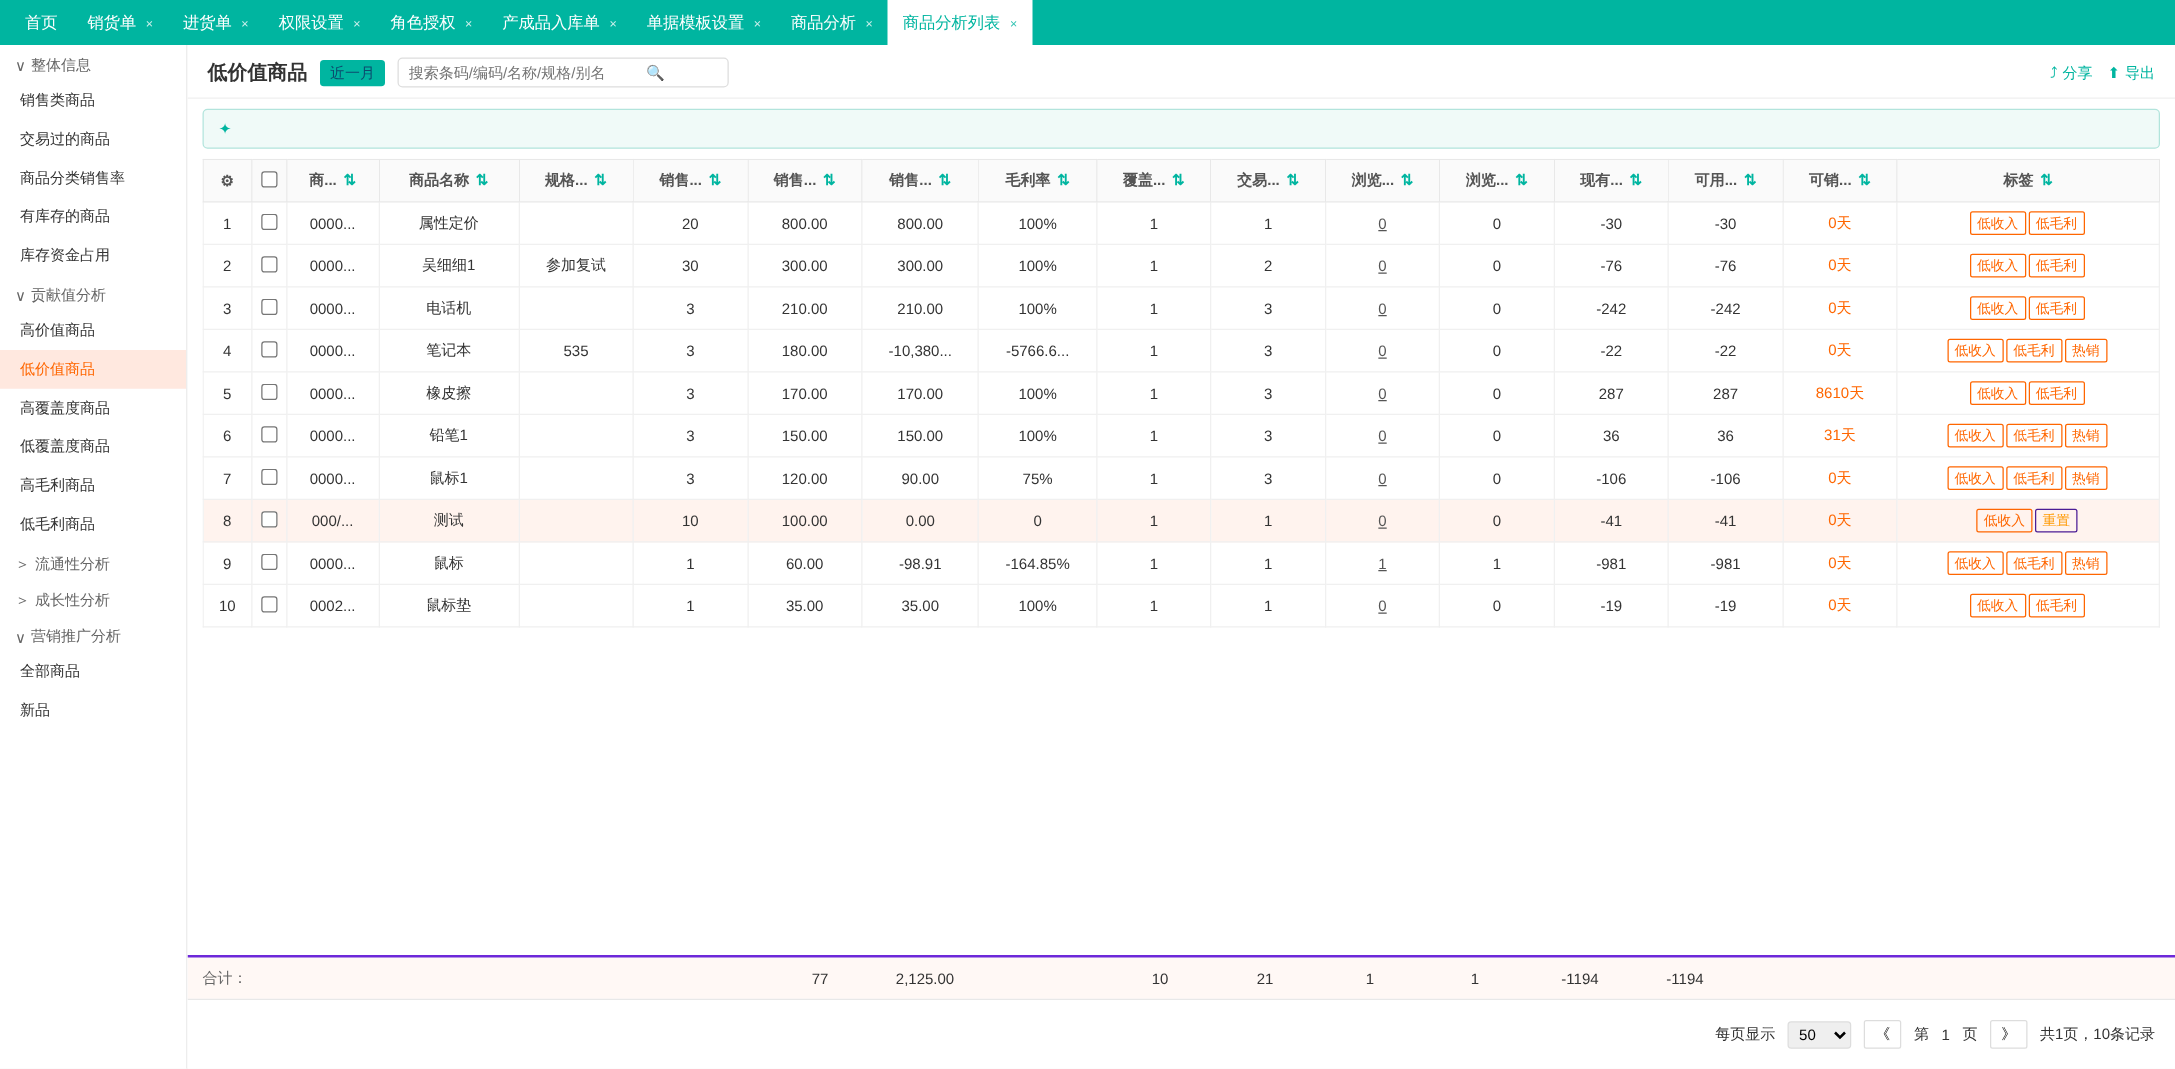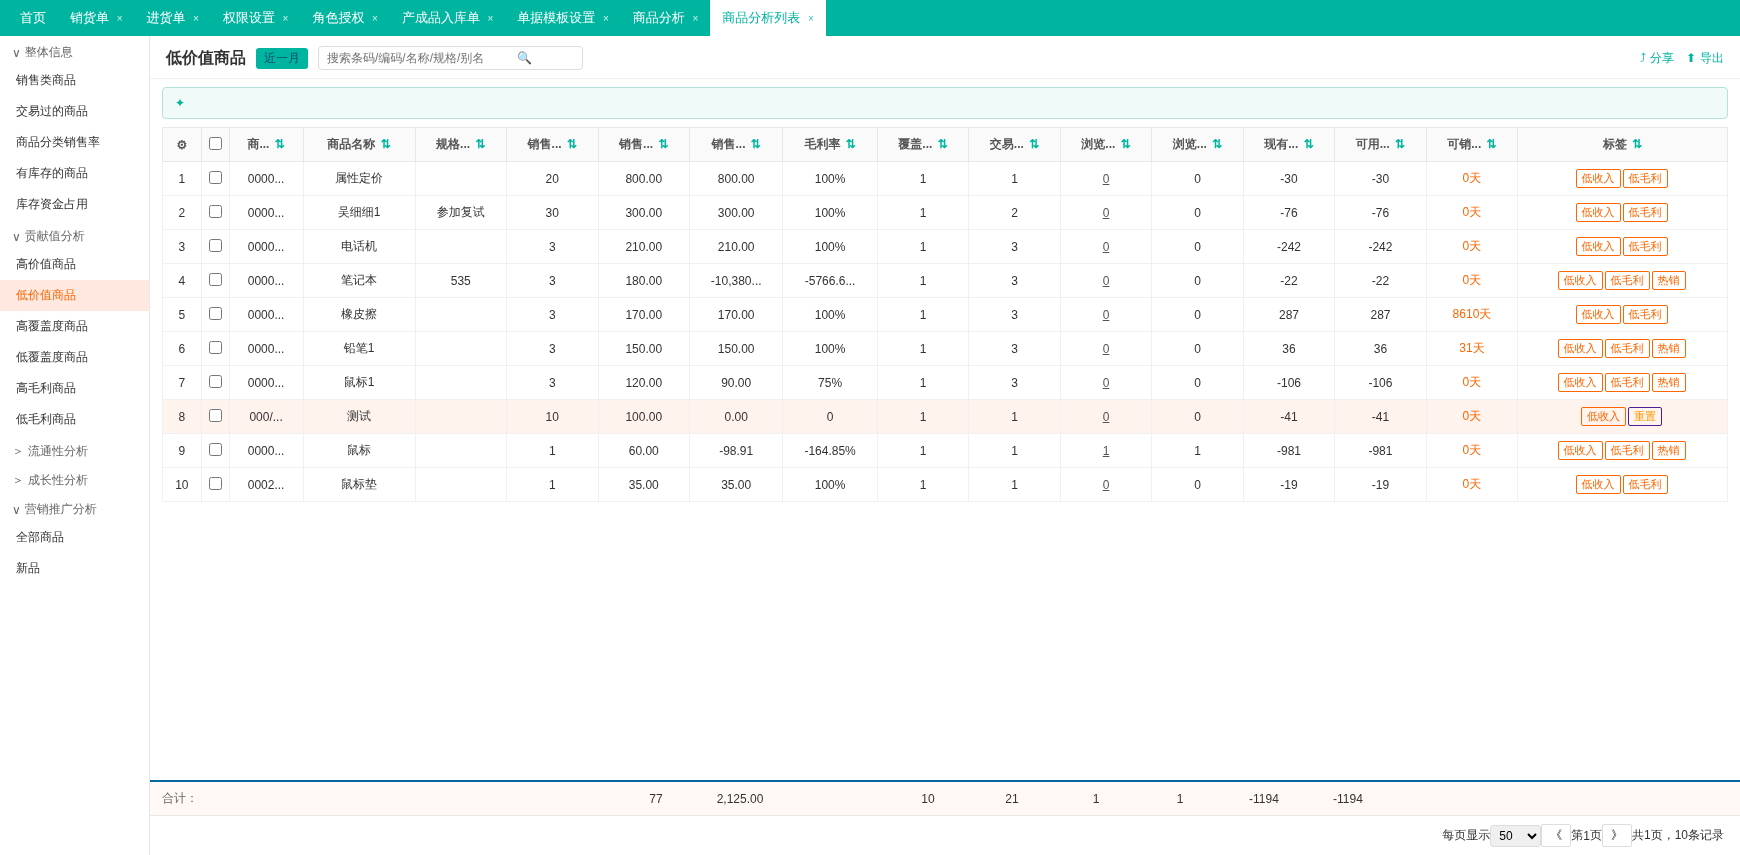--- a/index.html
+++ b/index.html
@@ -168,39 +168,40 @@
       border-radius: 2px;
       margin-right: 2px;
       font-size: 11px;
     }
     .tag-red { color: #ff6600; border: 1px solid #ff6600; }
     .tag-orange { color: #ff9900; border: 1px solid #4c1d95; }
     .underline { text-decoration: underline; color: #555; }
 
     
     .table-footer {
-      border-top: 2px solid #0369a1;
+      border-top: 2px solid #6d28d9;
       padding: 8px 12px;
       display: flex;
       align-items: center;
       background: #fff8f5;
       font-size: 12px;
       gap: 24px;
     }
     .footer-label { color: #666; }
     .footer-cell { min-width: 60px; text-align: center; }
 
     
     .pagination {
-      height: 40px;
+      height: 56px;
       border-top: 1px solid #e8e8e8;
       display: flex;
       align-items: center;
       justify-content: flex-end;
       padding: 0 16px;
+      gap: 10px;
       background: #fff;
       font-size: 12px;
     }
     .pagination select {
       border: 1px solid #ddd;
       border-radius: 3px;
       padding: 2px 4px;
       font-size: 12px;
     }
     .page-btn {

